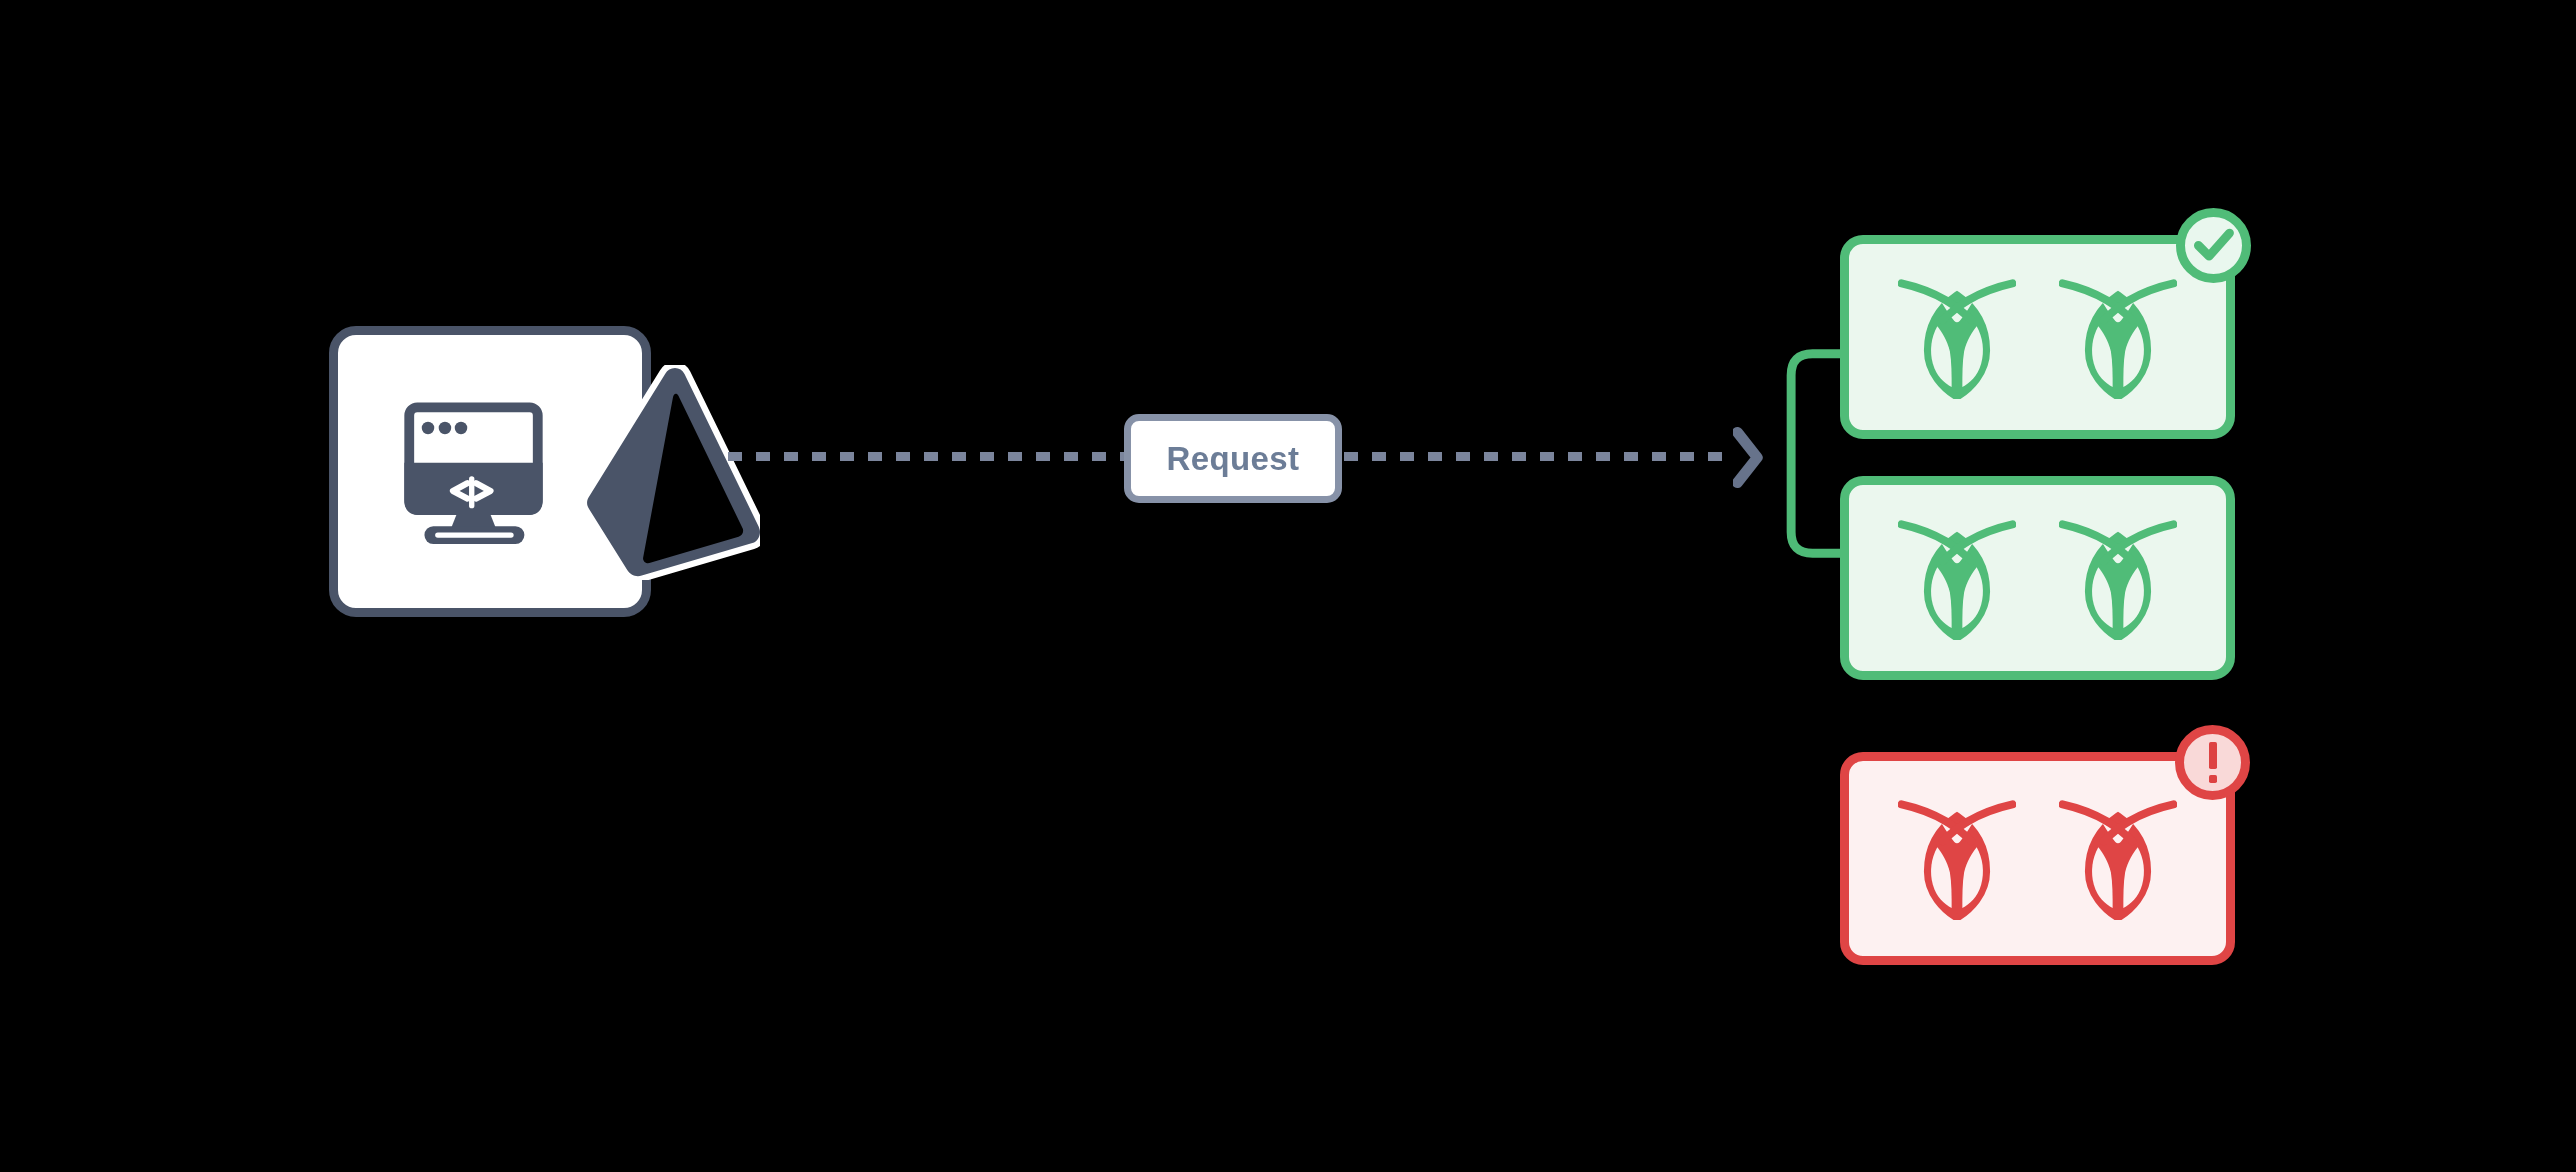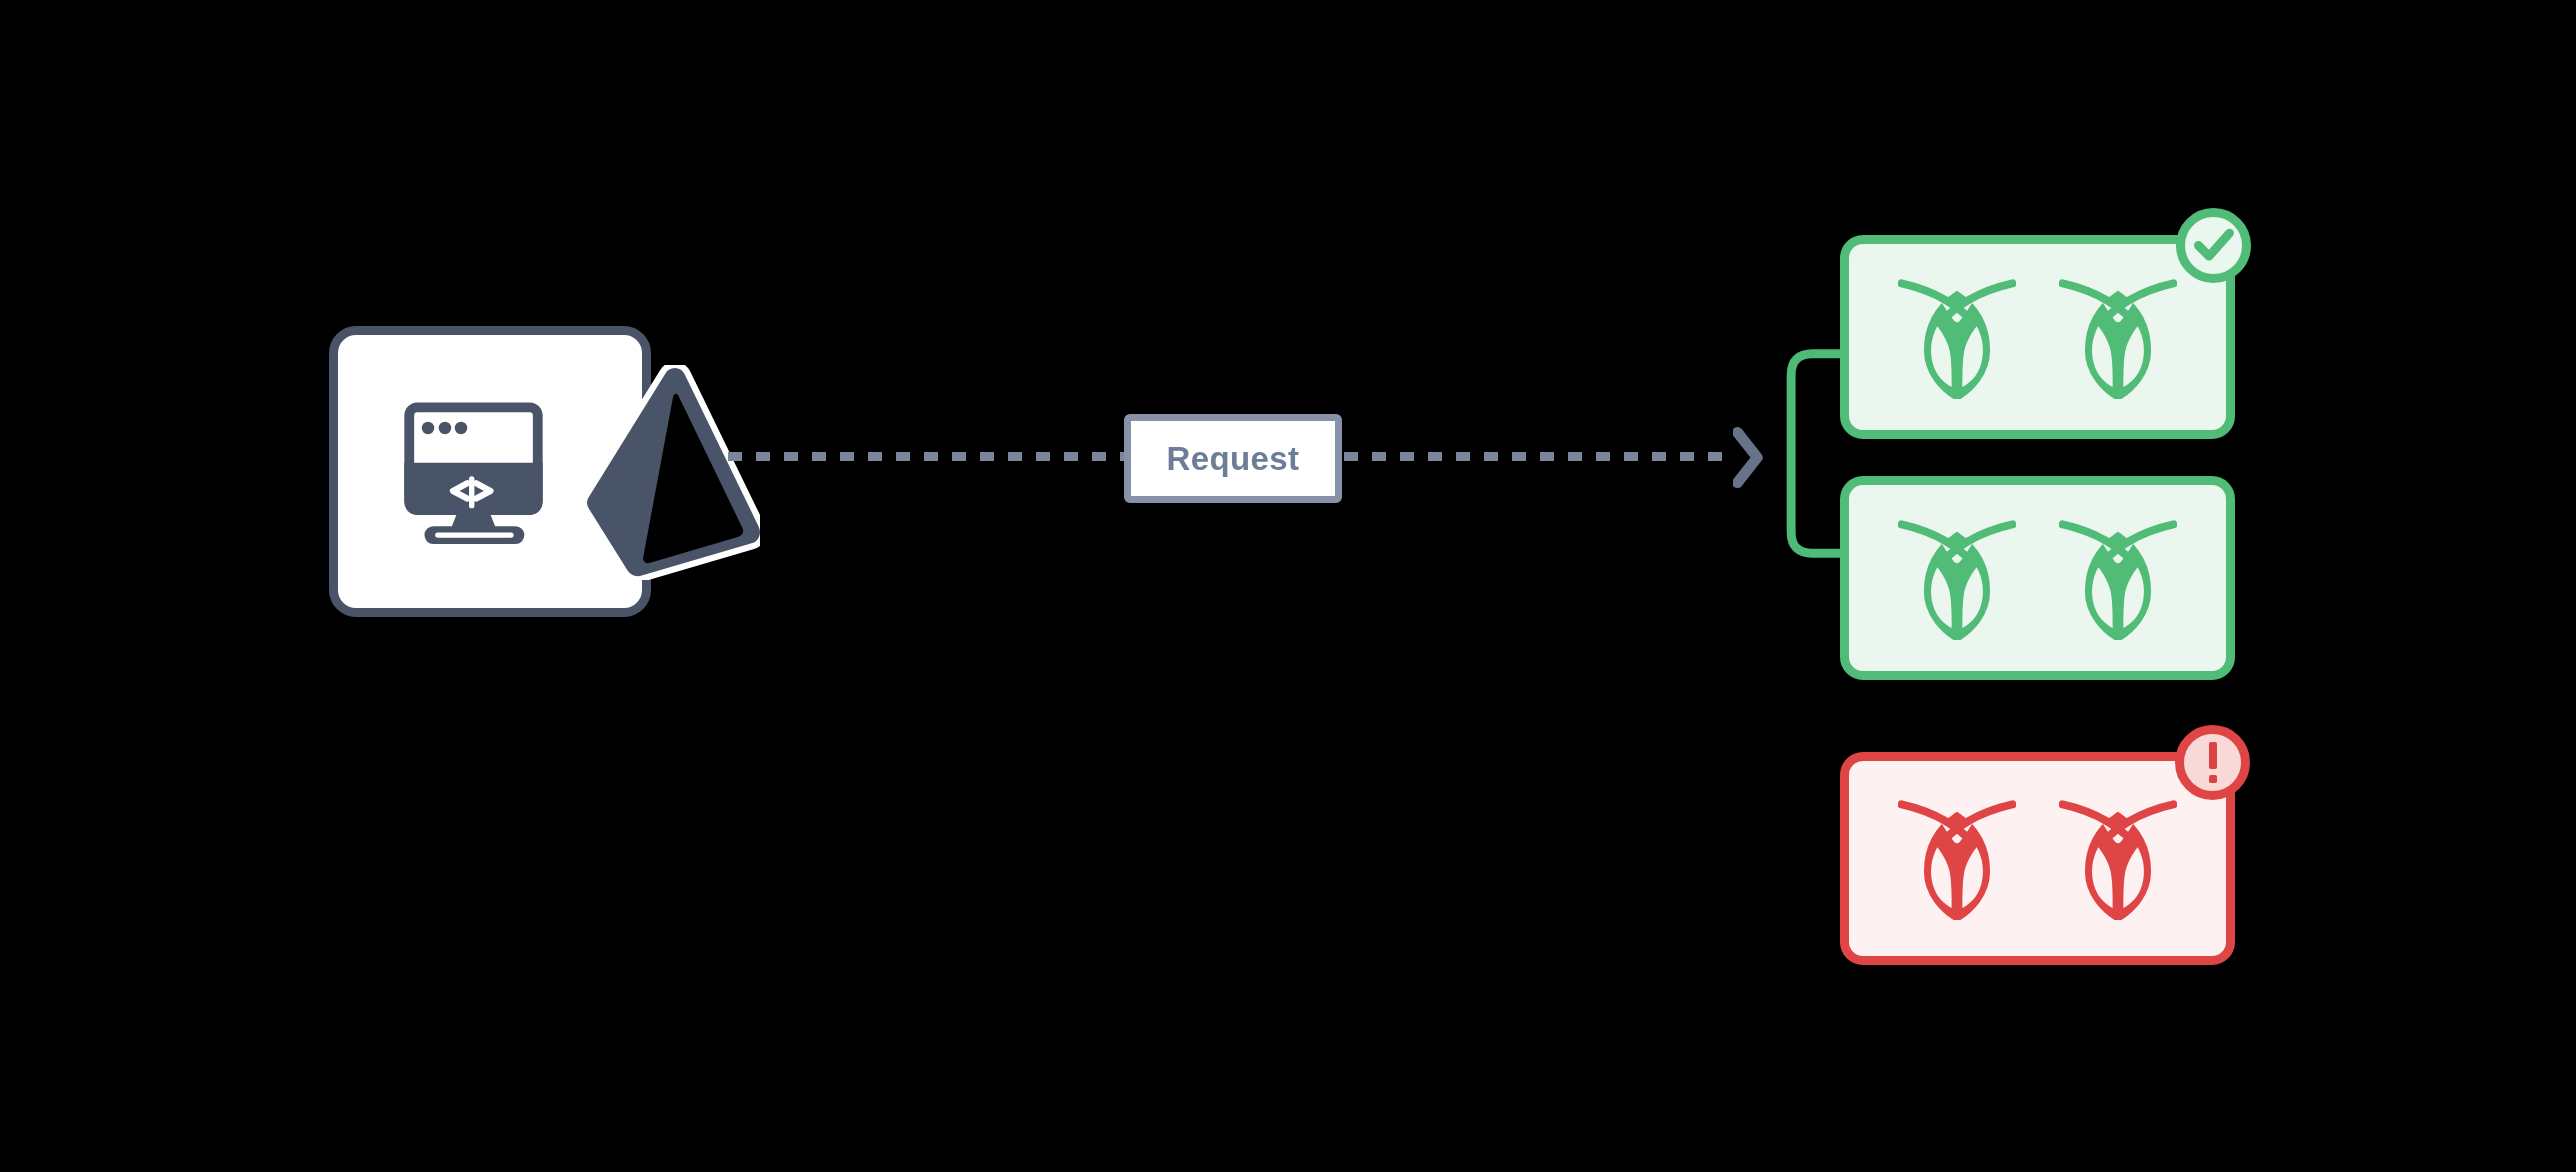--- a/index.html
+++ b/index.html
@@ -21,21 +21,21 @@
 
   
   .dashed-line{
     position:absolute;left:728px;top:452px;width:1004px;height:9px;
     background:repeating-linear-gradient(to right,#7b859c 0 14.3px,transparent 14.3px 28px);
   }
   .arrowhead{position:absolute;left:1733px;top:426px;width:36px;height:63px;}
   .request-box{
     position:absolute;left:1124px;top:414px;width:218px;height:89px;
     box-sizing:border-box;
-    background:#ffffff;border:7.2px solid #8792a8;border-radius:6px;
+    background:#ffffff;border:7.2px solid #8792a8;border-radius:15px;
     display:flex;align-items:center;justify-content:center;
   }
   .request-label{
     font-size:33px;font-weight:700;color:#6c7d97;letter-spacing:0.4px;
   }
 
   
   .bracket{position:absolute;left:1784px;top:347px;width:57px;height:213px;}
   .node{
     position:absolute;left:1840px;width:395px;height:204px;

